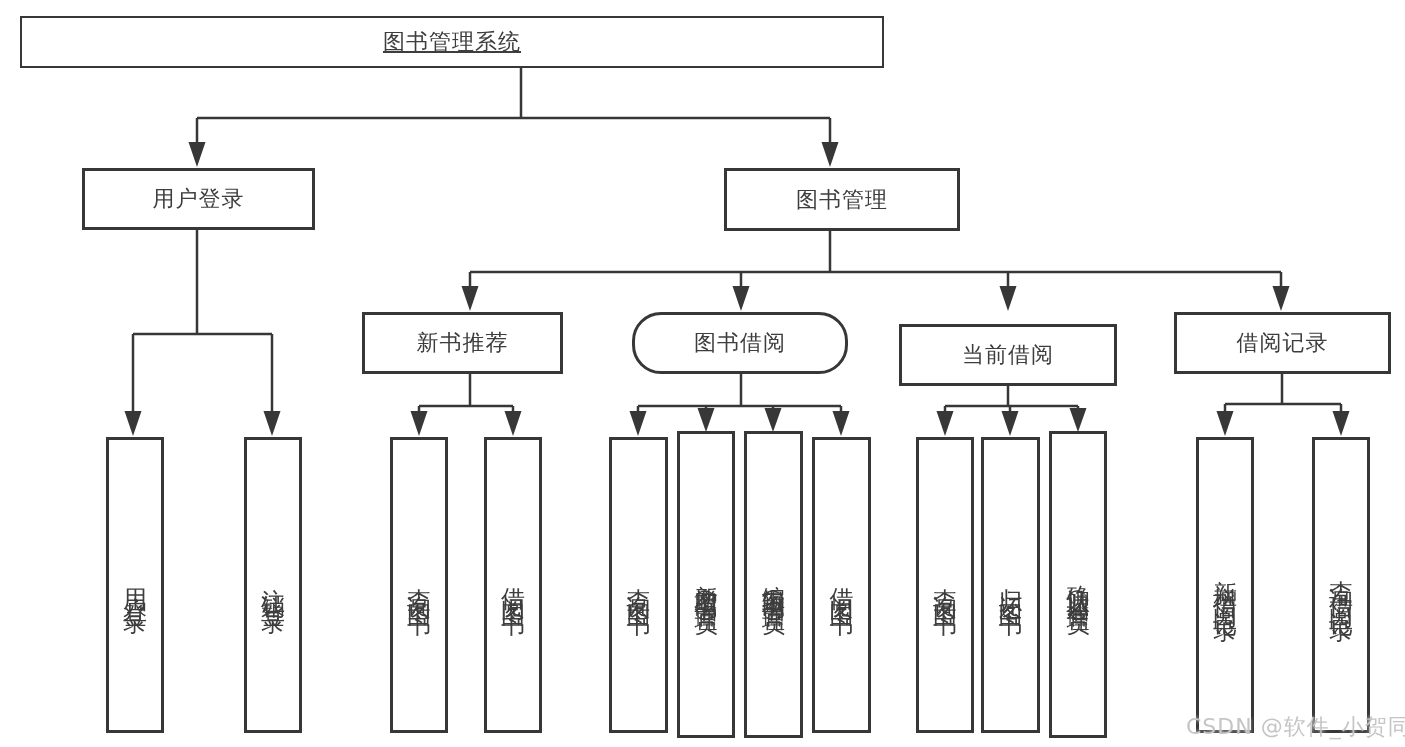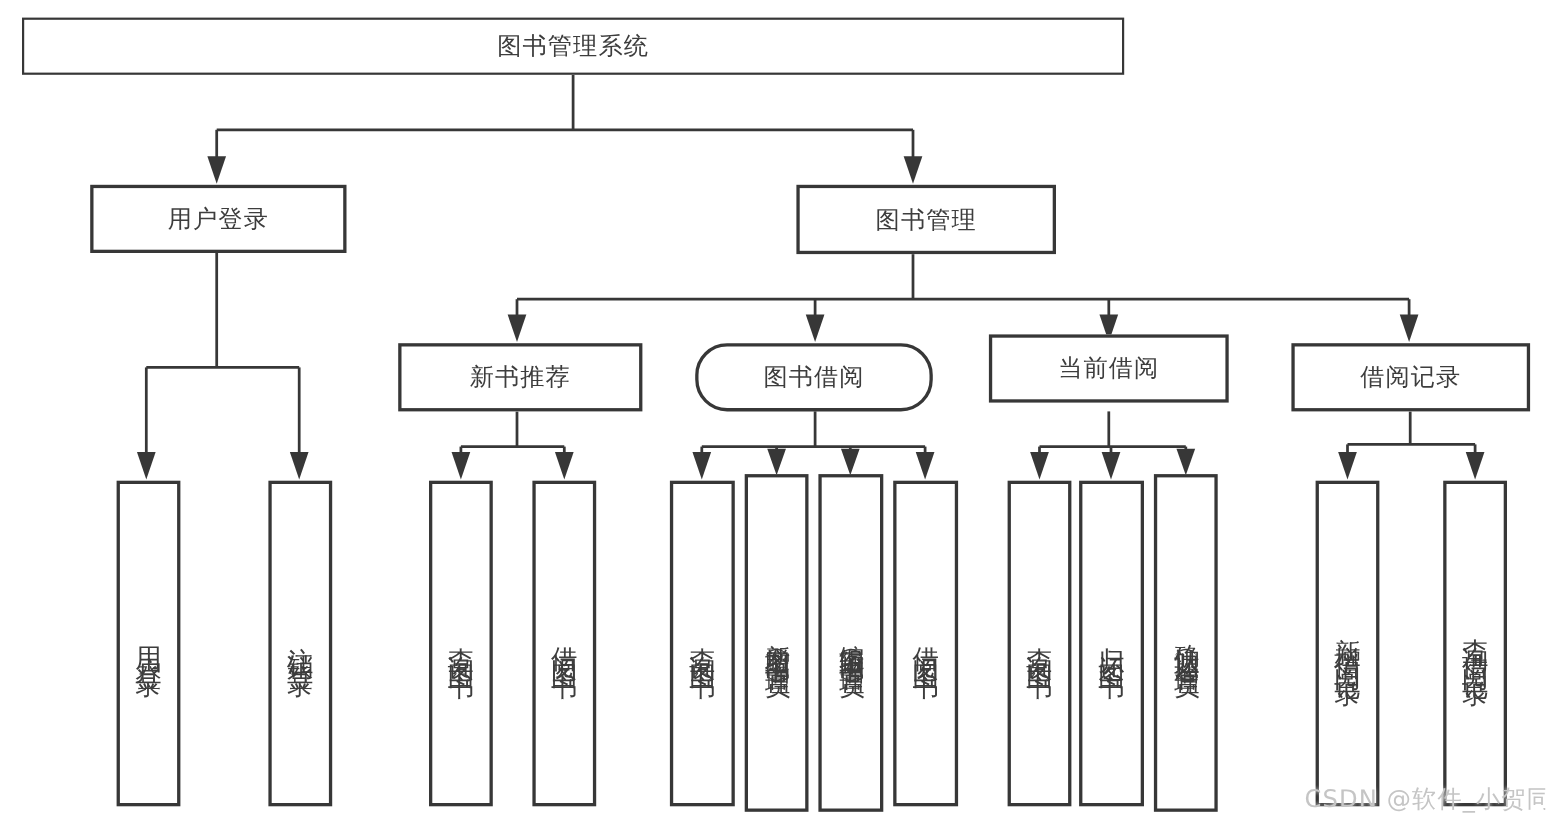--- a/index.html
+++ b/index.html
@@ -126,38 +126,38 @@
       <polygon points="764.5,408 781.5,408 773,432"></polygon>
       <polygon points="832.5,411 849.5,411 841,436"></polygon>
       <polygon points="936.5,411 953.5,411 945,436"></polygon>
       <polygon points="1001.5,411 1018.5,411 1010,436"></polygon>
       <polygon points="1069.5,408 1086.5,408 1078,432"></polygon>
       <polygon points="1216.5,411 1233.5,411 1225,436"></polygon>
       <polygon points="1332.5,411 1349.5,411 1341,436"></polygon>
     </g>
   </svg>
 
-  <div class="node h top" style="left:20px; top:16px; width:1002px; height:52px;">
+  <div class="node h top" style="left:20px; top:16px; width:864px; height:52px;text-decoration:underline;">
     <span class="label">图书管理系统</span>
   </div>
 
   <div class="node h" style="left:82px; top:168px; width:233px; height:62px;">
     <span class="label">用户登录</span>
   </div>
   <div class="node h" style="left:712px; top:168px; width:236px; height:63px;margin-left:12px;">
     <span class="label">图书管理</span>
   </div>
 
-  <div class="node h" style="left:362px; top:312px; width:222px; height:62px;">
+  <div class="node h" style="left:362px; top:312px; width:201px; height:62px;">
     <span class="label">新书推荐</span>
   </div>
   <div class="node h" style="left:632px; top:312px; width:216px; height:62px;border-radius:29px;">
     <span class="label">图书借阅</span>
   </div>
-  <div class="node h" style="left:899px; top:304px; width:218px; height:62px;">
+  <div class="node h" style="left:899px; top:324px; width:218px; height:62px;">
     <span class="label">当前借阅</span>
   </div>
   <div class="node h" style="left:1174px; top:312px; width:217px; height:62px;">
     <span class="label">借阅记录</span>
   </div>
 
   <div class="node v" style="left:106px; top:437px; width:58px; height:296px;">
     <span class="label">用户登录</span>
   </div>
   <div class="node v" style="left:244px; top:437px; width:58px; height:296px;">

